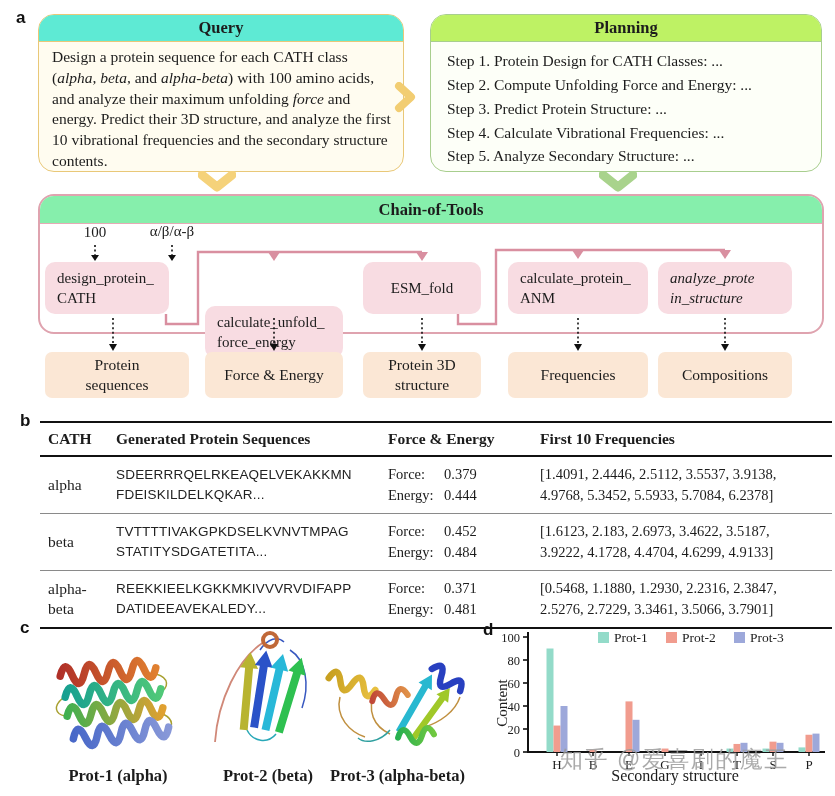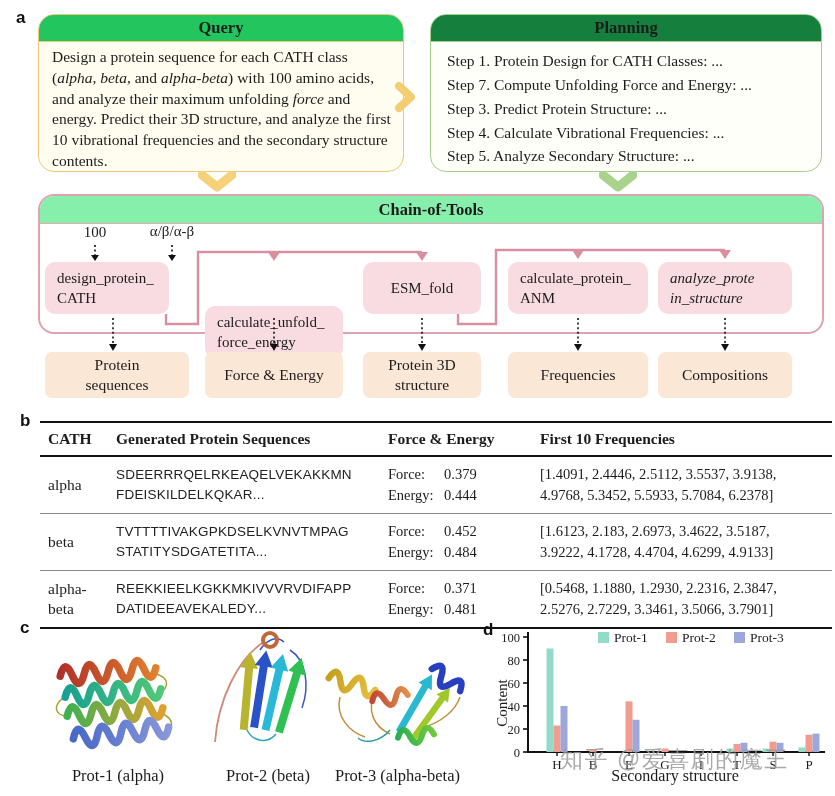--- a/index.html
+++ b/index.html
@@ -5,24 +5,24 @@
   html,body{margin:0;padding:0;background:#fff;}
   .figure{position:relative;width:835px;height:796px;background:#fff;
           font-family:"Liberation Serif",serif;color:#1c1c1c;overflow:hidden;}
   .panel-label{position:absolute;font-family:"Liberation Sans",sans-serif;
                font-weight:bold;font-size:17px;color:#111;}
   
   .round-box{position:absolute;border-radius:16px;overflow:hidden;box-sizing:border-box;}
   .box-header{height:26px;display:flex;align-items:center;justify-content:center;
               font-weight:bold;font-size:16.5px;}
   .query{left:38px;top:14px;width:366px;height:158px;border:1.5px solid #E9C878;background:#FFFCF0;}
-  .query .box-header{background:#22c55e;border-bottom:1px solid #E9C878;}
+  .query .box-header{background:#5eead4;border-bottom:1px solid #E9C878;}
   .query-body{padding:5px 12px 0 13px;font-size:15.5px;line-height:1.34;}
   .planning{left:430px;top:14px;width:392px;height:158px;border:1.5px solid #A8CE8E;background:#FDFFF8;}
-  .planning .box-header{background:#15803d;border-bottom:1px solid #A8CE8E;}
+  .planning .box-header{background:#bef264;border-bottom:1px solid #A8CE8E;}
   .plan-steps{padding:7px 0 0 16px;font-size:15.5px;line-height:1.54;}
   .cot{left:38px;top:194px;width:786px;height:140px;border:2px solid #DFA3AF;background:#fff;}
   .cot .box-header{height:27px;background:#86efac;border-bottom:1px solid #E5AAB6;}
   .cot-input{position:absolute;font-size:15px;text-align:center;}
   .cot-input1{left:75px;top:224px;width:40px;}
   .cot-input2{left:130px;top:223px;width:84px;}
   .tool-box{position:absolute;top:262px;height:52px;background:#F8DCE2;border-radius:10px;
             display:flex;align-items:center;font-size:15px;line-height:1.35;
             white-space:pre-line;box-sizing:border-box;padding-left:12px;}
   .tool-1{left:45px;width:124px;}
@@ -49,21 +49,21 @@
   td{vertical-align:middle;padding:7px 4px;}
   .col-cath{width:72px;} .col-seq{width:272px;} .col-fe{width:152px;} .col-fr{width:296px;}
   td.cath{font-size:15.5px;white-space:pre-line;padding-left:8px;line-height:1.3;}
   th.cath-h{padding-left:8px;}
   td.seq{font-family:"Liberation Sans",sans-serif;font-size:13.5px;letter-spacing:.2px;
          white-space:pre-line;line-height:1.5;color:#222;}
   td.fe{font-size:14.5px;line-height:1.45;}
   .fe-line span:first-child{display:inline-block;width:56px;}
   td.freq{font-size:14.5px;white-space:pre-line;line-height:1.45;}
   
-  .prot-label{position:absolute;top:766px;text-align:center;font-size:16.5px;}
+  .prot-label{position:absolute;top:766px;text-align:center;font-size:16.5px;font-weight:bold;}
   
   .watermark{position:absolute;left:560px;top:744px;font-family:"Liberation Sans",sans-serif;
              font-size:23px;letter-spacing:1.5px;color:rgba(155,155,155,.85);
              white-space:nowrap;z-index:6;}
 </style>
 </head>
 <body>
 
 <div class="figure">
 
@@ -74,21 +74,21 @@
 
   <div class="round-box query">
     <div class="box-header">Query</div>
     <div class="query-body">Design a protein sequence for each CATH class (<i>alpha</i>, <i>beta</i>, and <i>alpha-beta</i>) with 100 amino acids, and analyze their maximum unfolding <i>force</i> and energy. Predict their 3D structure, and analyze the first 10 vibrational frequencies and the secondary structure contents.</div>
   </div>
 
   <div class="round-box planning">
     <div class="box-header">Planning</div>
     <div class="plan-steps">
       <div>Step 1. Protein Design for CATH Classes: ...</div>
-      <div>Step 7. Compute Unfolding Force and Energy: ...</div>
+      <div>Step 2. Compute Unfolding Force and Energy: ...</div>
       <div>Step 3. Predict Protein Structure: ...</div>
       <div>Step 4. Calculate Vibrational Frequencies: ...</div>
       <div>Step 5. Analyze Secondary Structure: ...</div>
     </div>
   </div>
 
   <svg class="overlay" style="left:394px;top:82px" width="24" height="32">
     <polyline points="5,4 17,15 5,26" fill="none" stroke="#F2CD72" stroke-width="8" stroke-linecap="round" stroke-linejoin="round"></polyline>
   </svg>
   <svg class="overlay" style="left:198px;top:171px" width="38" height="23">

